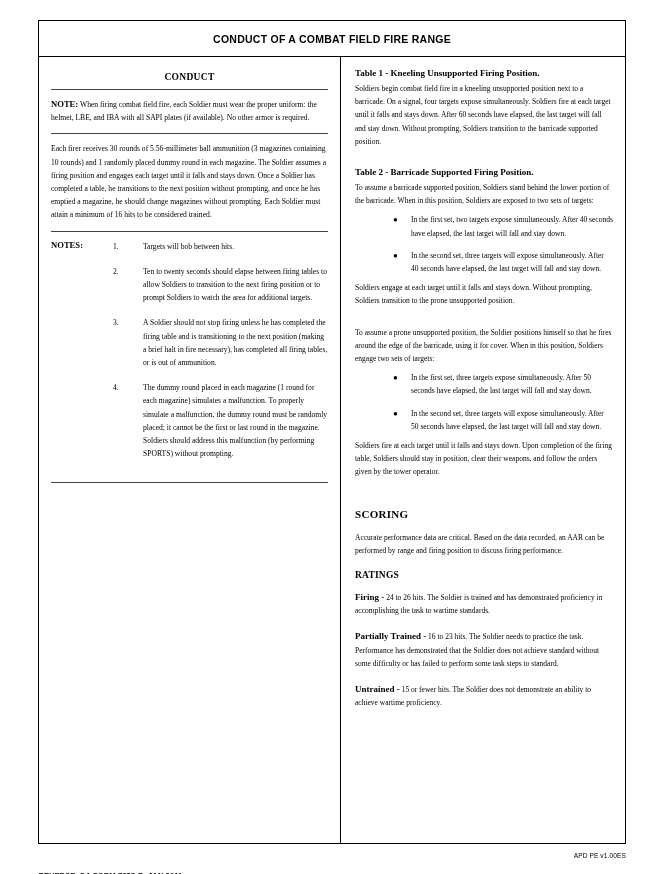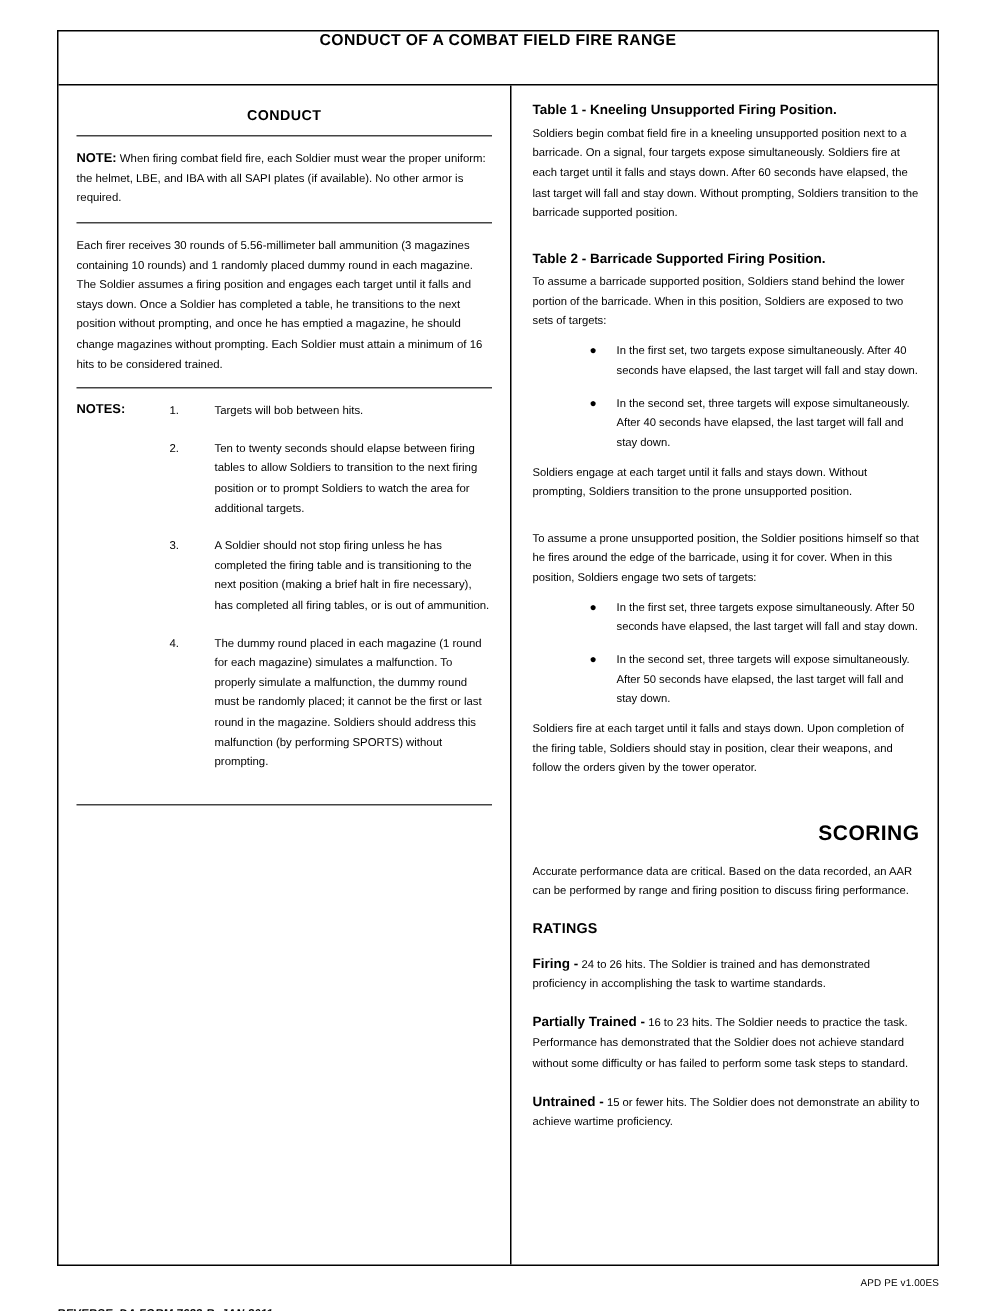--- a/index.html
+++ b/index.html
@@ -38,20 +38,21 @@
 
   
   .title-band {
     position: absolute;
     left: 0; top: 0;
     width: 100%;
     height: 36px;
     border-bottom: 1.6px solid #000;
     box-sizing: border-box;
     display: flex;
+    align-items: center;
     justify-content: center;
   }
   .doc-title {
     font-size: 10.5px;
     font-weight: bold;
     letter-spacing: 0.25px;
   }
 
   
   .body-area {
@@ -59,20 +60,21 @@
     left: 0;
     top: 36px;
     right: 0;
     bottom: 0;
     display: flex;
   }
   .col {
     box-sizing: border-box;
     padding: 10px 12px 6px 12px;
     overflow: hidden;
+    font-family: Liberation Serif, serif;
   }
   .col-left {
     width: 302px;
     border-right: 1.4px solid #000;
   }
   .col-right {
     flex: 1;
     padding-left: 14px;
     padding-right: 12px;
   }
@@ -167,22 +169,22 @@
   ul.bullets li:last-child { margin-bottom: 5px; }
   ul.bullets li .dot {
     position: absolute;
     left: 38px;
     top: 0px;
     font-size: 8px;
     line-height: 13.2px;
   }
 
   .scoring-head {
-    text-align: right;
-    font-size: 14px;
+    text-align: left;
+    font-size: 11px;
     font-weight: bold;
     letter-spacing: 0.3px;
     margin: 0 0 0 0;
   }
   .ratings-head {
     font-size: 9.5px;
     font-weight: bold;
     letter-spacing: 0.2px;
     margin: 0;
   }

